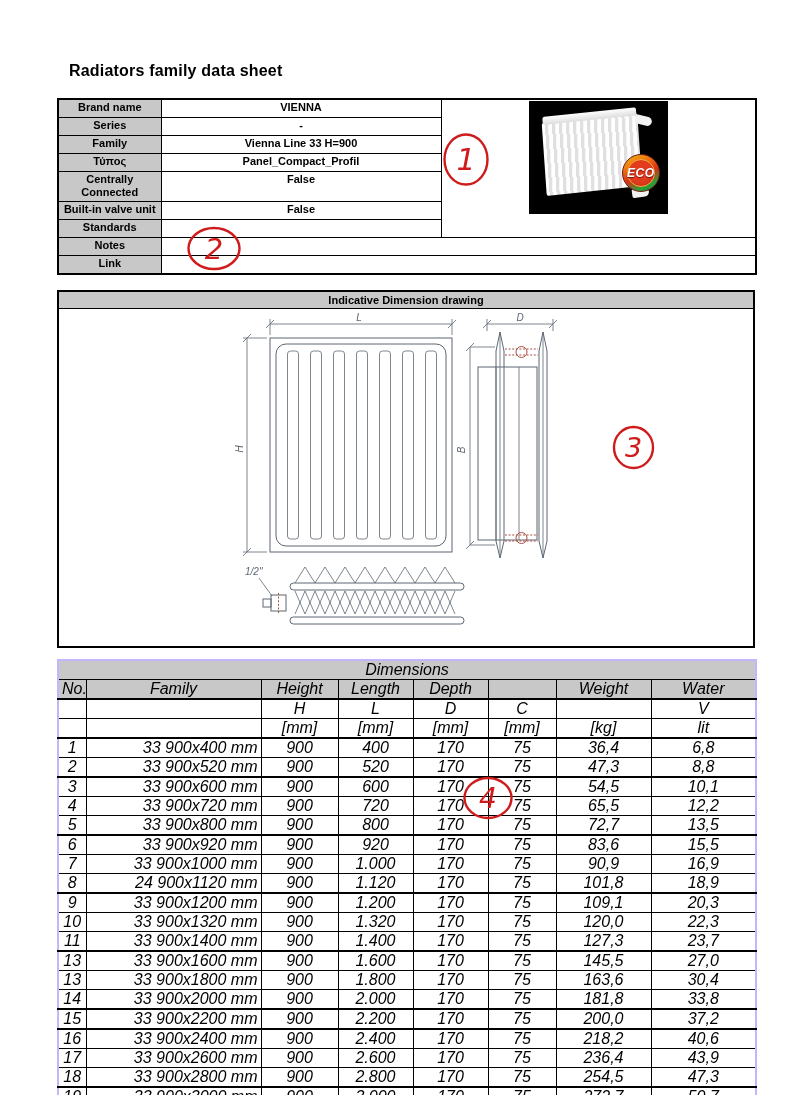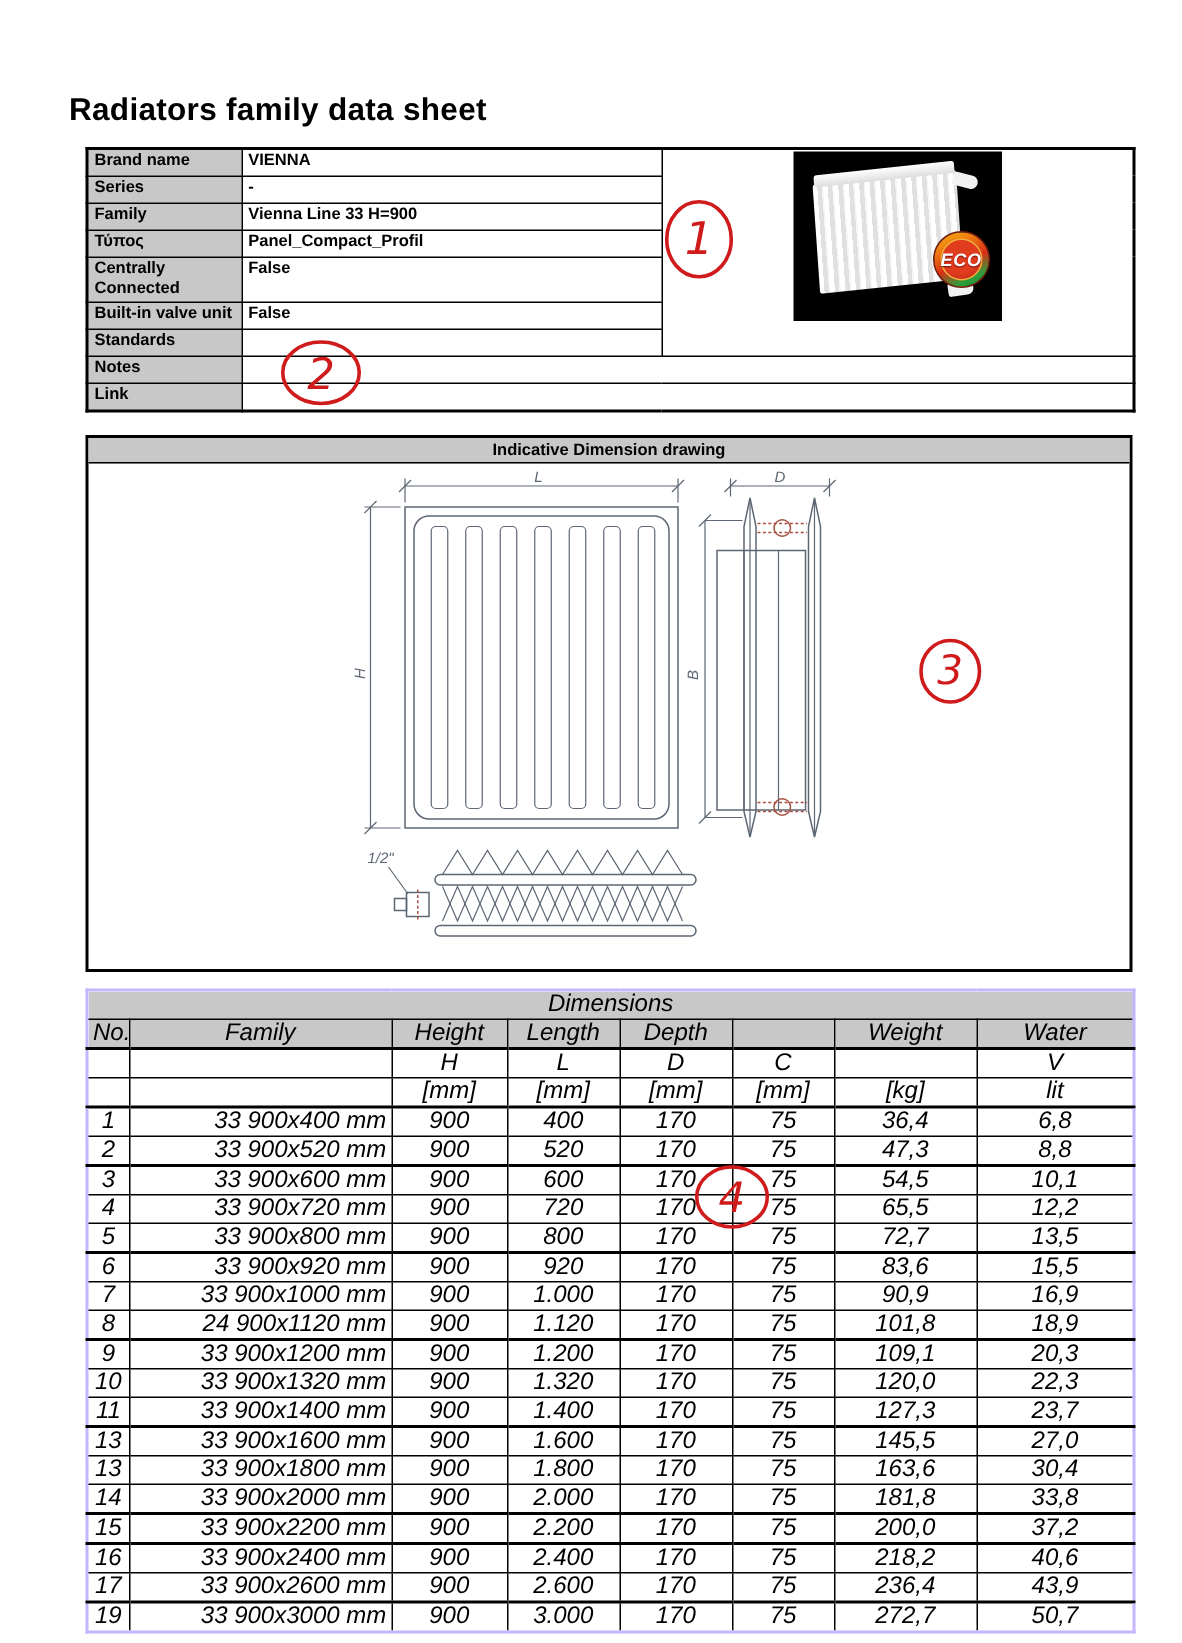--- a/index.html
+++ b/index.html
@@ -4,32 +4,32 @@
 <style>
   * { margin:0; padding:0; box-sizing:border-box; }
   html,body { background:#fff; }
   body {
     width:788px; height:1095px; position:relative;
     font-family:"Liberation Sans", sans-serif; color:#000;
   }
 
   
   .doc-title {
-    position:absolute; left:46px; top:62px;
-    font-size:21px; font-weight:bold; letter-spacing:.2px;
+    position:absolute; left:69px; top:62px;
+    font-size:16px; font-weight:bold; letter-spacing:.2px;
   }
 
   
   table.info {
     position:absolute; left:57px; top:98px; width:698px;
     border-collapse:collapse; border:2px solid #000; table-layout:fixed;
   }
   table.info td {
     border:1px solid #000; font-size:11px; font-weight:bold;
-    padding:1px 4px; vertical-align:top; line-height:1.25;
+    padding:1px 4px; vertical-align:top; line-height:1.25;text-align:center;
   }
   table.info td.lab { background:#c8c8c8; }
   table.info col.c-lab { width:103px; }
   table.info col.c-val { width:280px; }
   table.info col.c-pho { width:315px; }
   table.info tr { height:18px; }
   table.info tr.tall { height:29px; }
   td.photo-cell { vertical-align:middle; padding:0; }
 
   
@@ -462,20 +462,30 @@
       <tr>
         <td>17</td>
         <td class="left">33 900x2600 mm</td>
         <td>900</td>
         <td>2.600</td>
         <td>170</td>
         <td>75</td>
         <td>236,4</td>
         <td>43,9</td>
       </tr>
+      <tr>
+        <td>18</td>
+        <td class="left">33 900x2800 mm</td>
+        <td>900</td>
+        <td>2.800</td>
+        <td>170</td>
+        <td>75</td>
+        <td>254,5</td>
+        <td>47,3</td>
+      </tr>
       <tr class="thick-top">
         <td>19</td>
         <td class="left">33 900x3000 mm</td>
         <td>900</td>
         <td>3.000</td>
         <td>170</td>
         <td>75</td>
         <td>272,7</td>
         <td>50,7</td>
       </tr>

